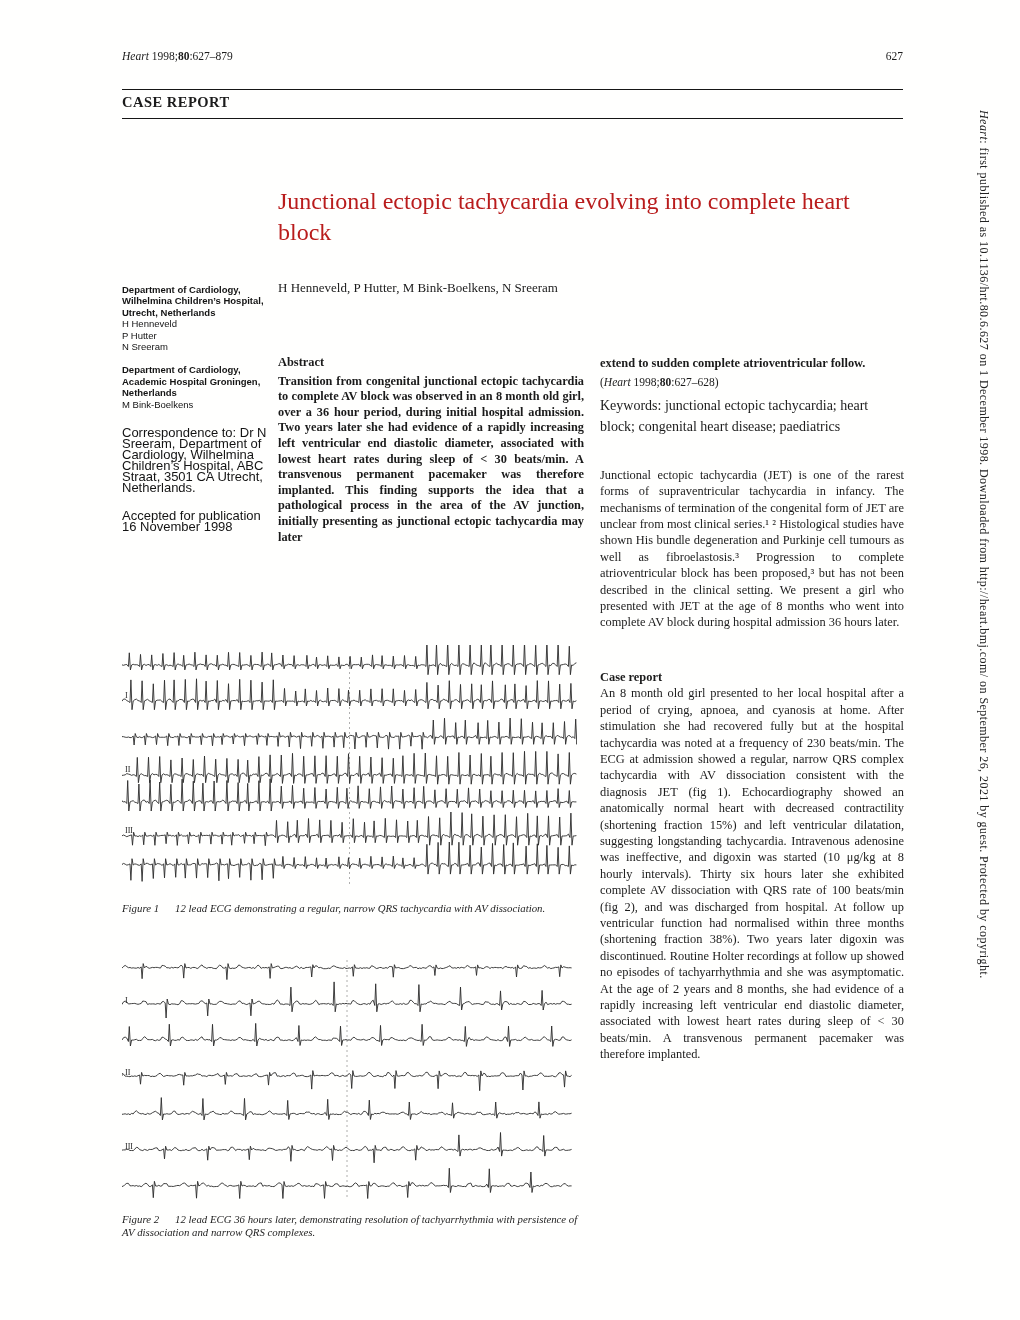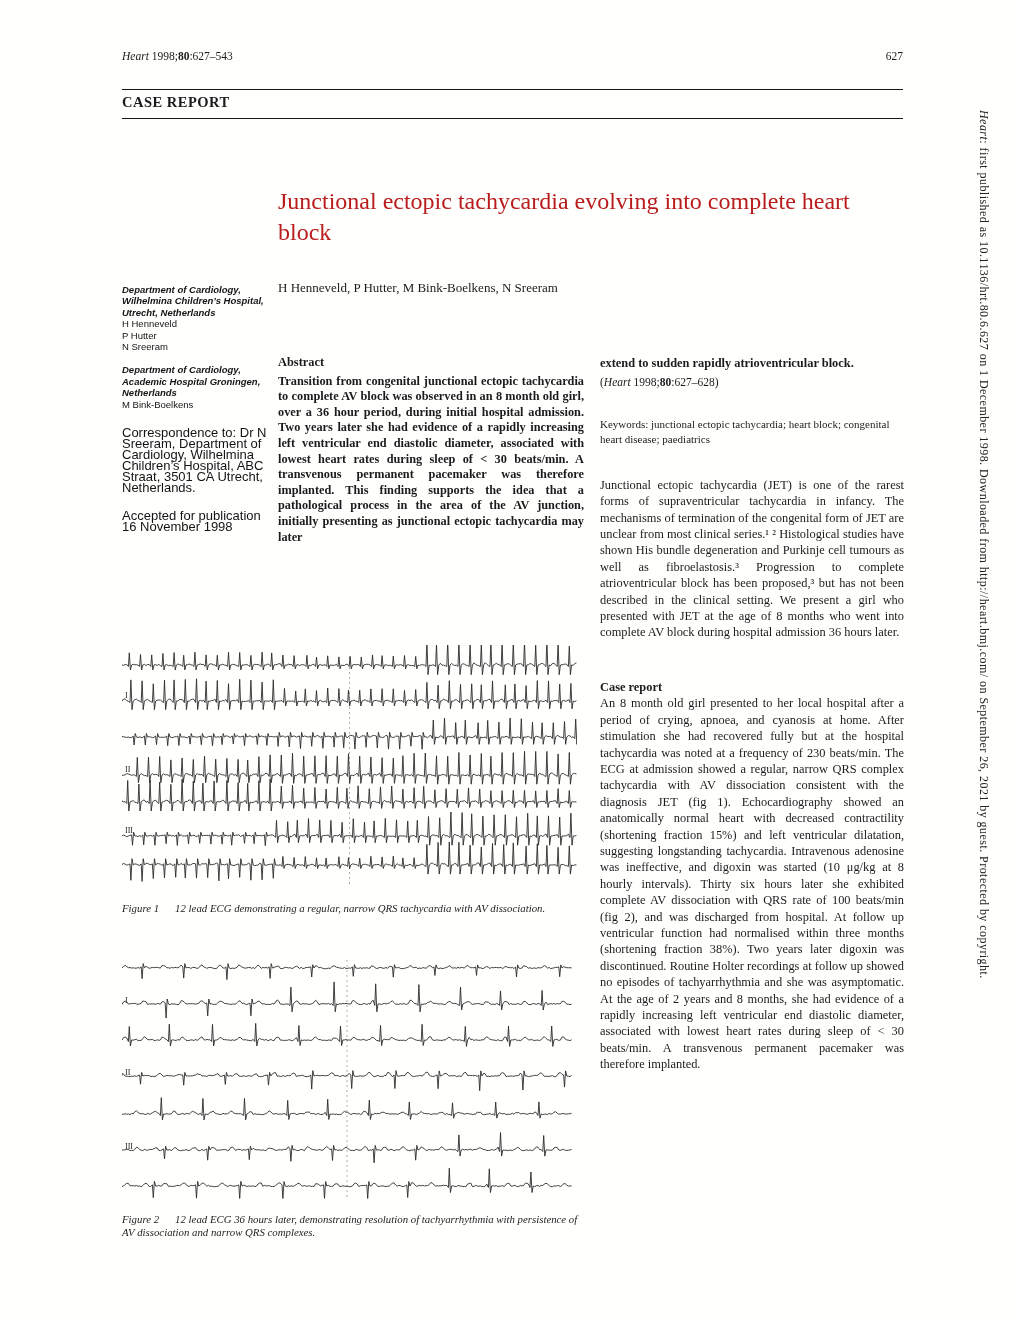--- a/index.html
+++ b/index.html
@@ -36,38 +36,38 @@
     font-weight:400; font-size:24px; line-height:31px; color:#b91c1c;
   }
 
   .authors { position:absolute; top:280px; left:278px; font-size:13px; }
 
   .sidebar {
     position:absolute; top:284px; left:122px; width:150px;
     font-family:"Liberation Sans", sans-serif;
     font-size:9.5px; line-height:11.4px; color:#141414;
   }
-  .aff-header { font-weight:bold;font-style:italic; }
+  .aff-header { font-weight:bold; }
   .gap { margin-top:12px; }
   .small { font-size:13px; line-height:11px; }
   .gap2 { margin-top:17px; }
 
   .abstract {
     position:absolute; top:355px; left:278px; width:306px;
     font-size:12.3px; line-height:15.6px; font-weight:bold;
     text-align:justify; hyphens:auto;
   }
   .abs-heading { margin-bottom:3px; text-align:left; font-size:12.4px; }
 
   .rightcol {
     position:absolute; top:355px; left:600px; width:304px;
     font-size:12.4px; line-height:16.4px; hyphens:auto;
   }
   .citation { font-size:11.5px; margin-top:3px; }
-  .keywords { font-size:11px; line-height:15px; margin-top:26px; }
+  .keywords { font-size:14px; line-height:21px; margin-top:4px; }
   .intro { margin-top:30px; }
   .case-heading { font-size:12.4px; margin-top:38px; font-weight:bold; }
 
   .fig { position:absolute; left:122px; width:456px; }
   .fig1 { top:645px; }
   .fig2 { top:948px; }
   .fig-canvas { position:relative; }
   .lead {
     position:absolute; left:3px;
     font-size:8px; color:#222; font-family:"Liberation Serif", serif;
@@ -80,21 +80,21 @@
     writing-mode:vertical-rl;
     font-size:12px; letter-spacing:.45px; color:#222; white-space:nowrap;
   }
 </style>
 </head>
 <body>
 
 <div class="page">
 
   <div class="runhead">
-    <div><span class="it">Heart</span><span> 1998;</span><span class="b">80</span><span>:627–543</span></div>
+    <div><span class="it">Heart</span><span> 1998;</span><span class="b">80</span><span>:627–879</span></div>
     <div>627</div>
   </div>
 
   <div class="rule rule-top"></div>
   <div class="case-report">CASE REPORT</div>
   <div class="rule rule-bottom"></div>
 
   <h1 class="title">Junctional ectopic tachycardia evolving into complete heart block</h1>
   <div class="authors">H Henneveld, P Hutter, M Bink-Boelkens, N Sreeram</div>
 
@@ -112,21 +112,21 @@
     <div class="small gap2">Correspondence to: Dr N Sreeram, Department of Cardiology, Wilhelmina Children’s Hospital, ABC Straat, 3501 CA Utrecht, Netherlands.</div>
     <div class="small gap2">Accepted for publication 16 November 1998</div>
   </aside>
 
   <section class="abstract">
     <div class="abs-heading">Abstract</div>
     <p>Transition from congenital junctional ectopic tachycardia to complete AV block was observed in an 8 month old girl, over a 36 hour period, during initial hospital admission. Two years later she had evidence of a rapidly increasing left ventricular end diastolic diameter, associated with lowest heart rates during sleep of &lt; 30 beats/min. A transvenous permanent pacemaker was therefore implanted. This finding supports the idea that a pathological process in the area of the AV junction, initially presenting as junctional ectopic tachycardia may later</p>
   </section>
 
   <section class="rightcol">
-    <p class="b just">extend to sudden rapidly atrioventricular block.</p>
+    <p class="b just">extend to sudden complete atrioventricular follow.</p>
     <p class="citation"><span>(</span><span class="it">Heart</span><span> 1998;</span><span class="b">80</span><span>:627–628)</span></p>
     <p class="keywords">Keywords: junctional ectopic tachycardia; heart block; congenital heart disease; paediatrics</p>
     <p class="intro just">Junctional ectopic tachycardia (JET) is one of the rarest forms of supraventricular tachycardia in infancy. The mechanisms of termination of the congenital form of JET are unclear from most clinical series.¹ ² Histological studies have shown His bundle degeneration and Purkinje cell tumours as well as fibroelastosis.³ Progression to complete atrioventricular block has been proposed,³ but has not been described in the clinical setting. We present a girl who presented with JET at the age of 8 months who went into complete AV block during hospital admission 36 hours later.</p>
     <h3 class="case-heading">Case report</h3>
     <p class="just">An 8 month old girl presented to her local hospital after a period of crying, apnoea, and cyanosis at home. After stimulation she had recovered fully but at the hospital tachycardia was noted at a frequency of 230 beats/min. The ECG at admission showed a regular, narrow QRS complex tachycardia with AV dissociation consistent with the diagnosis JET (fig 1). Echocardiography showed an anatomically normal heart with decreased contractility (shortening fraction 15%) and left ventricular dilatation, suggesting longstanding tachycardia. Intravenous adenosine was ineffective, and digoxin was started (10 μg/kg at 8 hourly intervals). Thirty six hours later she exhibited complete AV dissociation with QRS rate of 100 beats/min (fig 2), and was discharged from hospital. At follow up ventricular function had normalised within three months (shortening fraction 38%). Two years later digoxin was discontinued. Routine Holter recordings at follow up showed no episodes of tachyarrhythmia and she was asymptomatic. At the age of 2 years and 8 months, she had evidence of a rapidly increasing left ventricular end diastolic diameter, associated with lowest heart rates during sleep of &lt; 30 beats/min. A transvenous permanent pacemaker was therefore implanted.</p>
   </section>
 
   <figure class="fig fig1">
     <div class="fig-canvas">
       <svg id="ecg1" width="455" height="248">

